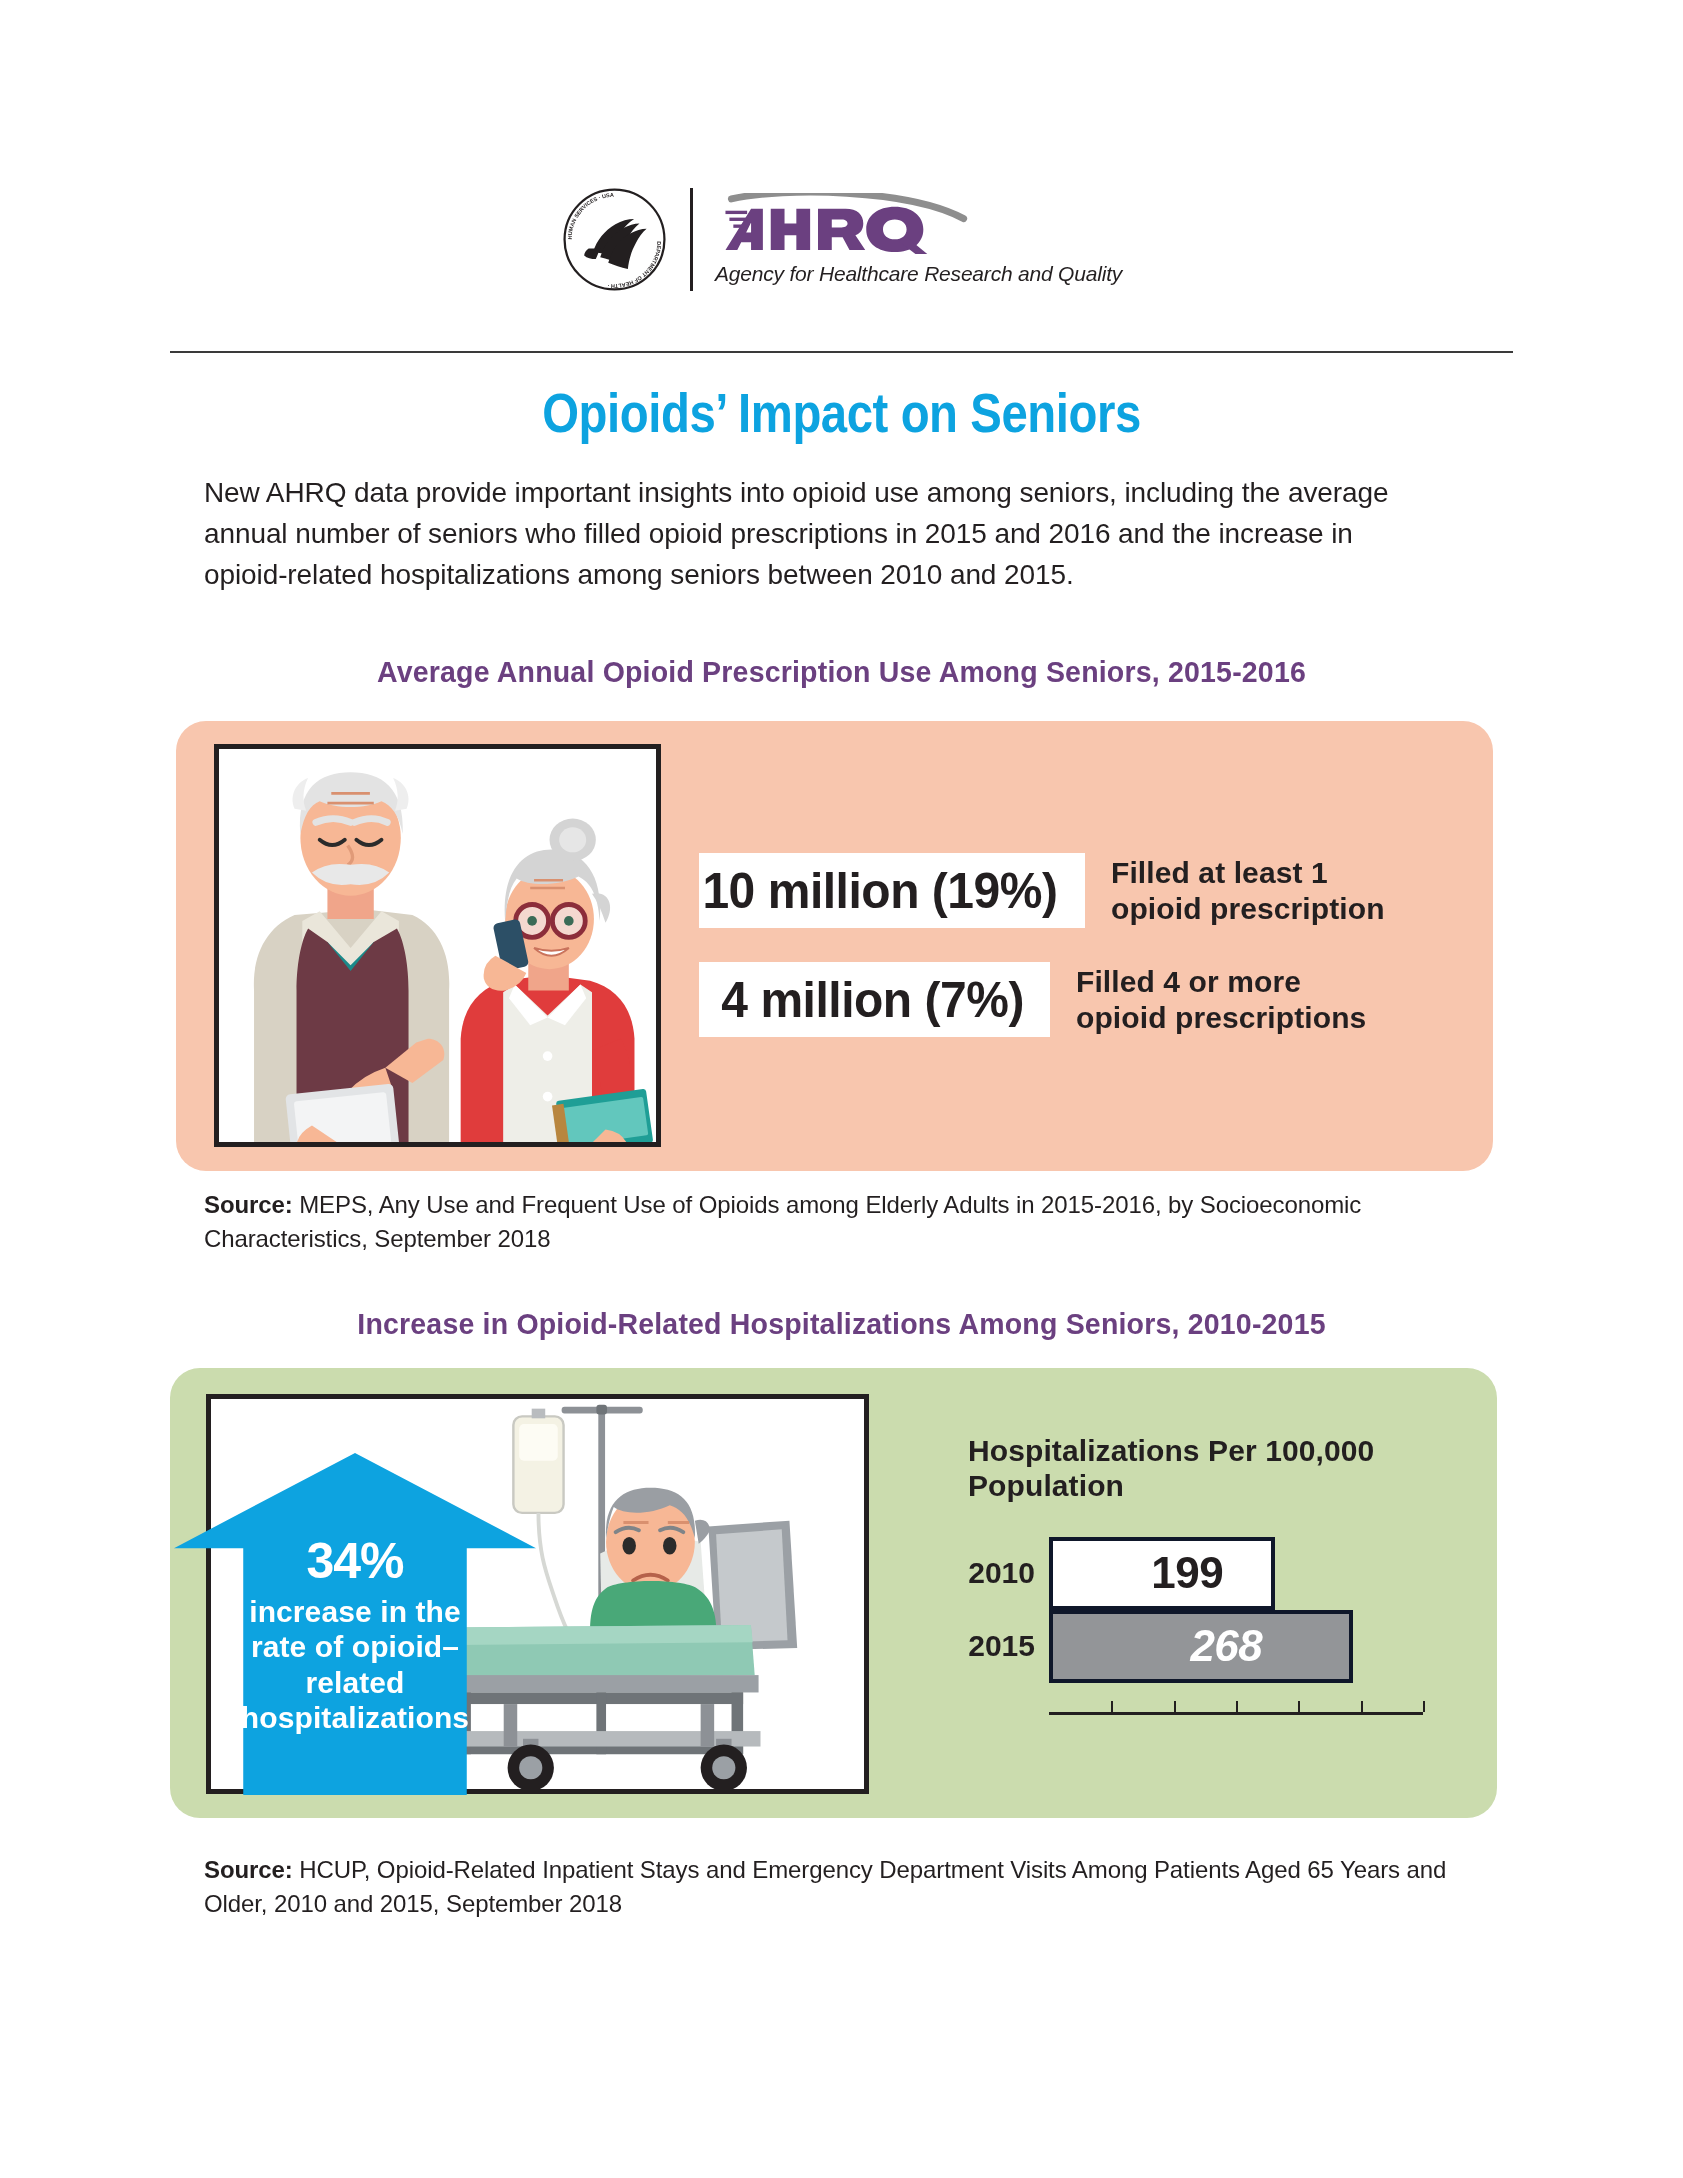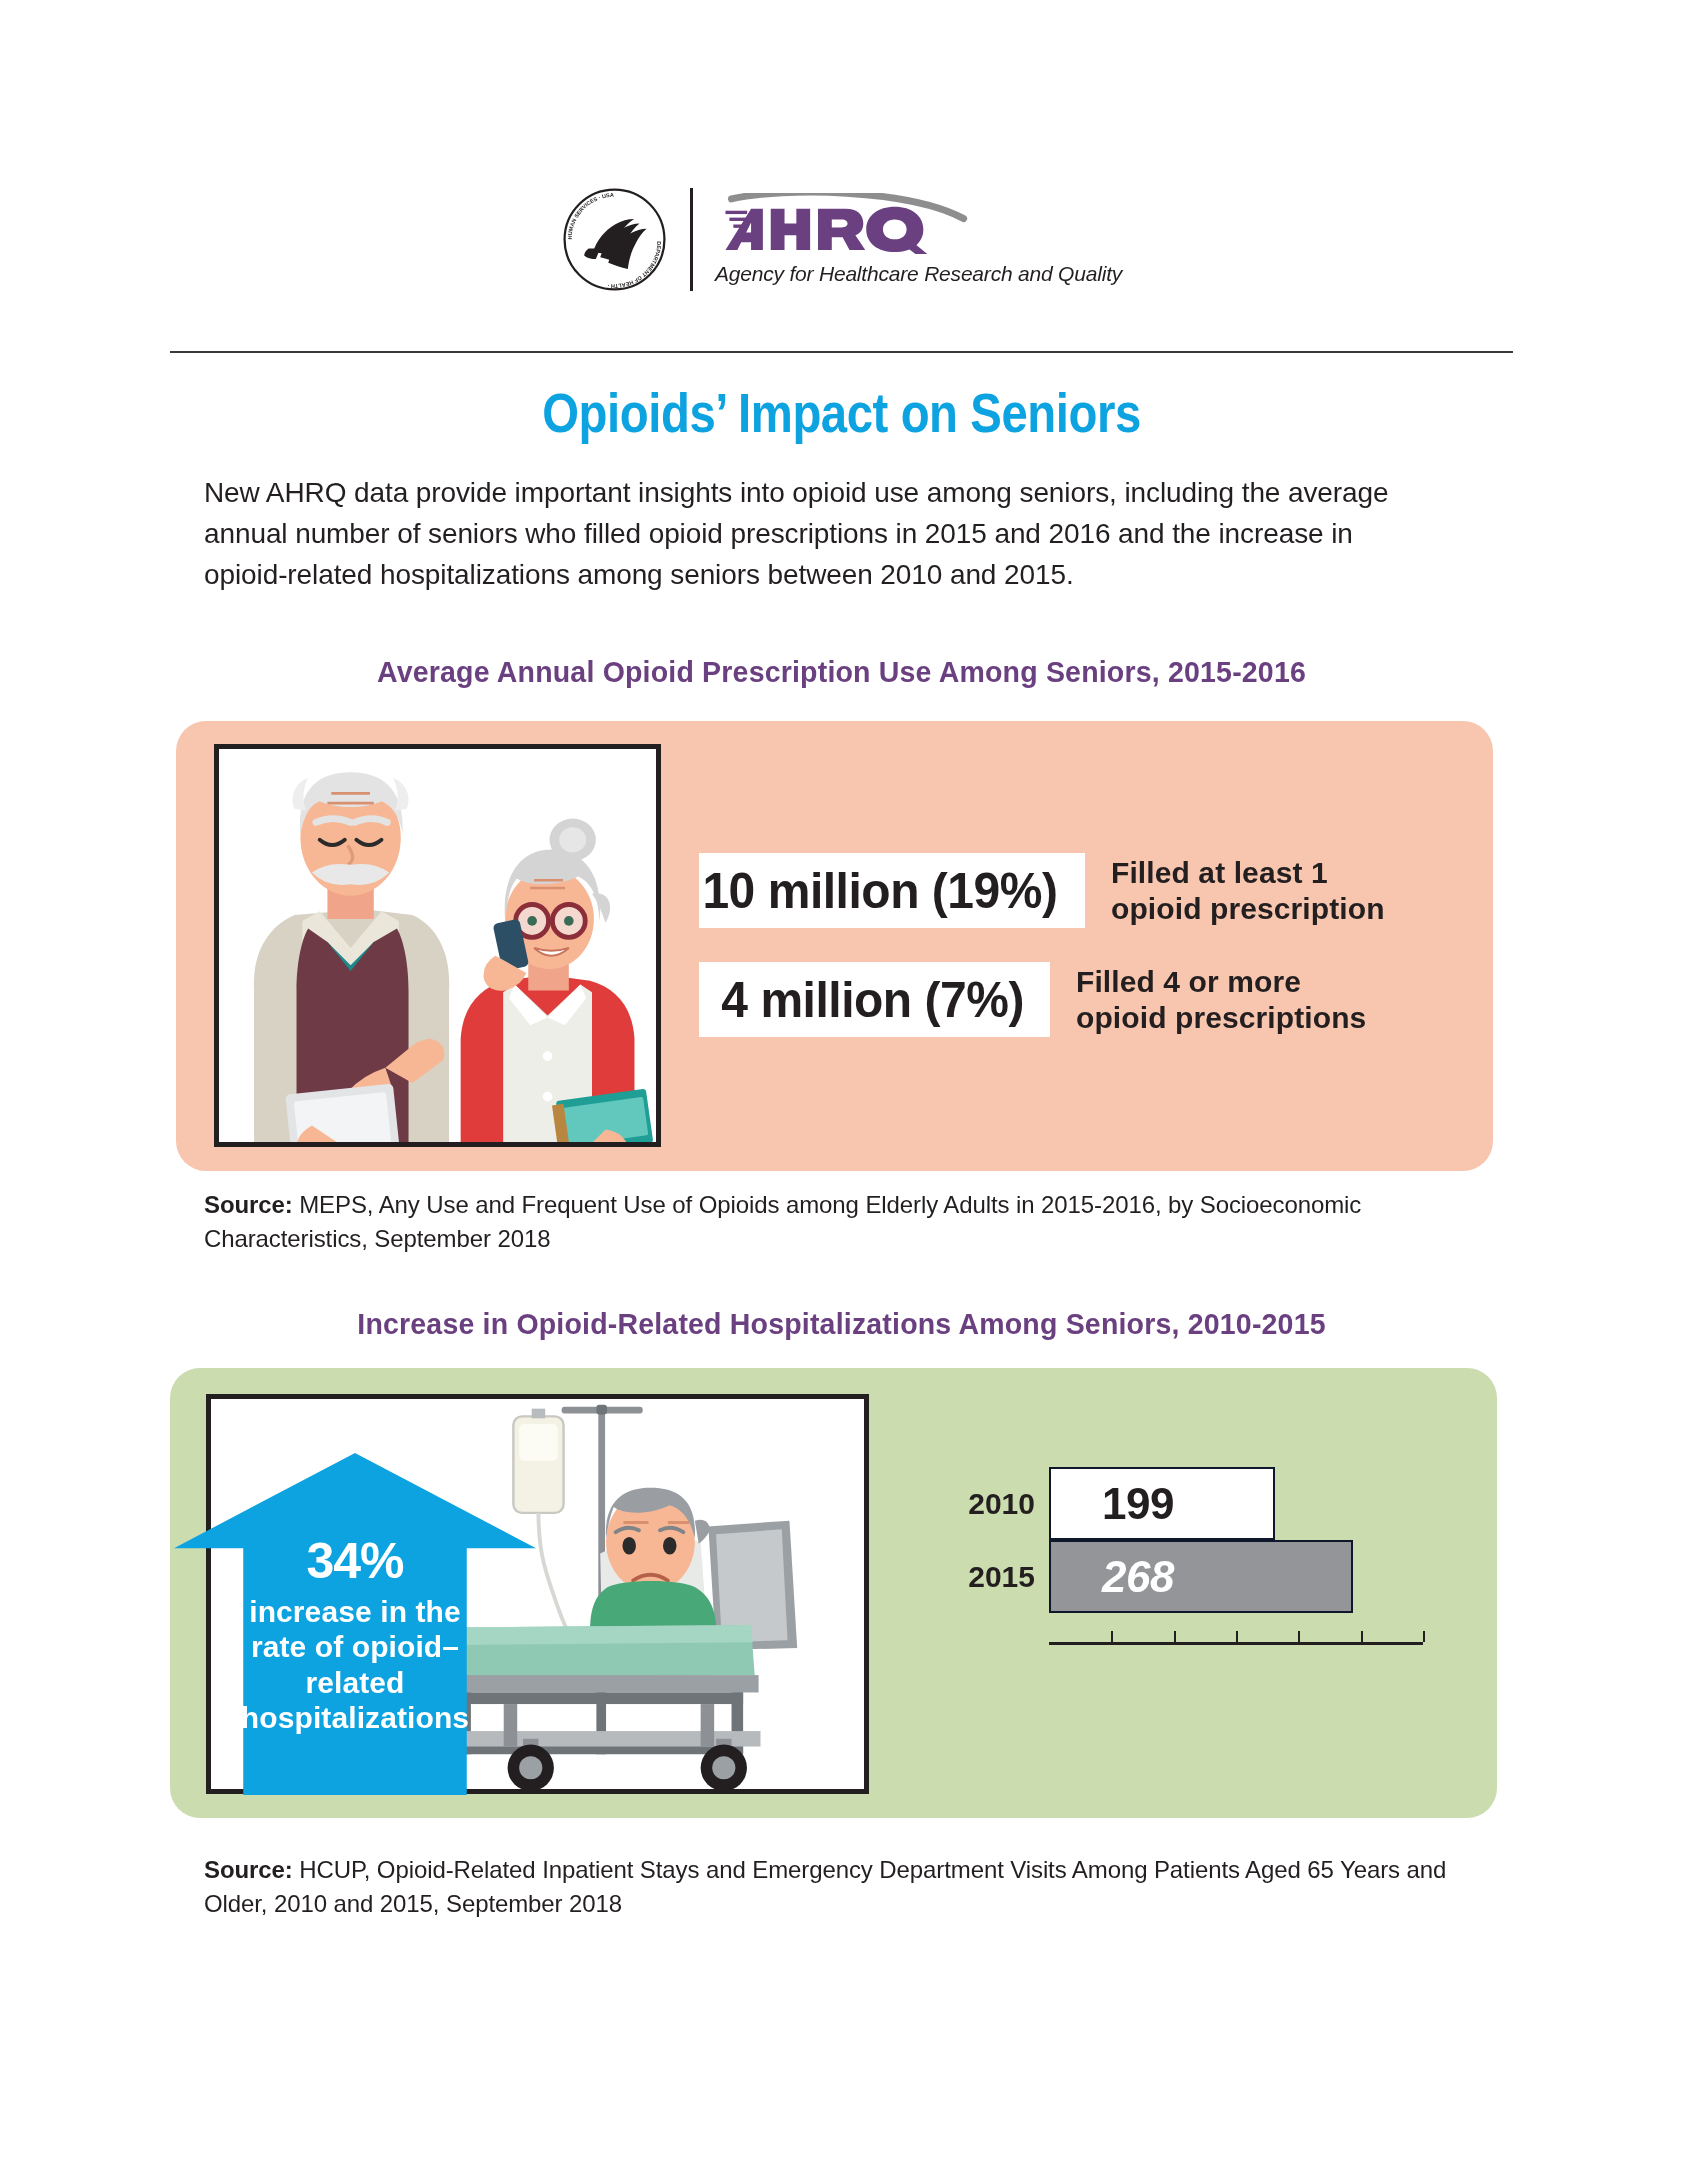--- a/index.html
+++ b/index.html
@@ -212,24 +212,25 @@
     justify-content: flex-end;
     padding-right: 14px;
     font-family: "Liberation Sans Narrow", "Liberation Sans", sans-serif;
     font-weight: bold;
     font-size: 30px;
     color: #231f20;
   }
   .bar-track { position: relative; flex: 1 1 auto; }
   .bar {
     height: 100%;
-    border: 2px solid #0f172a;
+    border: 4px solid #0f172a;
     display: flex;
     align-items: center;
     padding-left: 51px;
+    justify-content: center;
   }
   .bar-2010 { background: #ffffff; }
   .bar-2015 { background: #939598; font-style: italic; }
   .bar-value {
     font-family: "Liberation Sans Narrow", "Liberation Sans", sans-serif;
     font-weight: bold;
     font-size: 44px;
     letter-spacing: -0.5px;
   }
   .bar-2010 .bar-value { color: #231f20; }
@@ -496,20 +497,22 @@
     <div class="arrow-text">
       <div class="arrow-pct">34%</div>
       <div class="arrow-sub">increase in the
 rate of opioid–
 related
 hospitalizations</div>
     </div>
   </div>
 
   <div id="chart">
+    <div class="chart-title">Hospitalizations Per 100,000
+Population</div>
 
     <div class="bars">
       <div class="bar-row">
         <div class="bar-cat">2010</div>
         <div class="bar-track">
           <div class="bar bar-2010" id="bar-0" style="width: 60.303%; background: rgb(255, 255, 255);">
             <span class="bar-value">199</span>
           </div>
         </div>
       </div>

